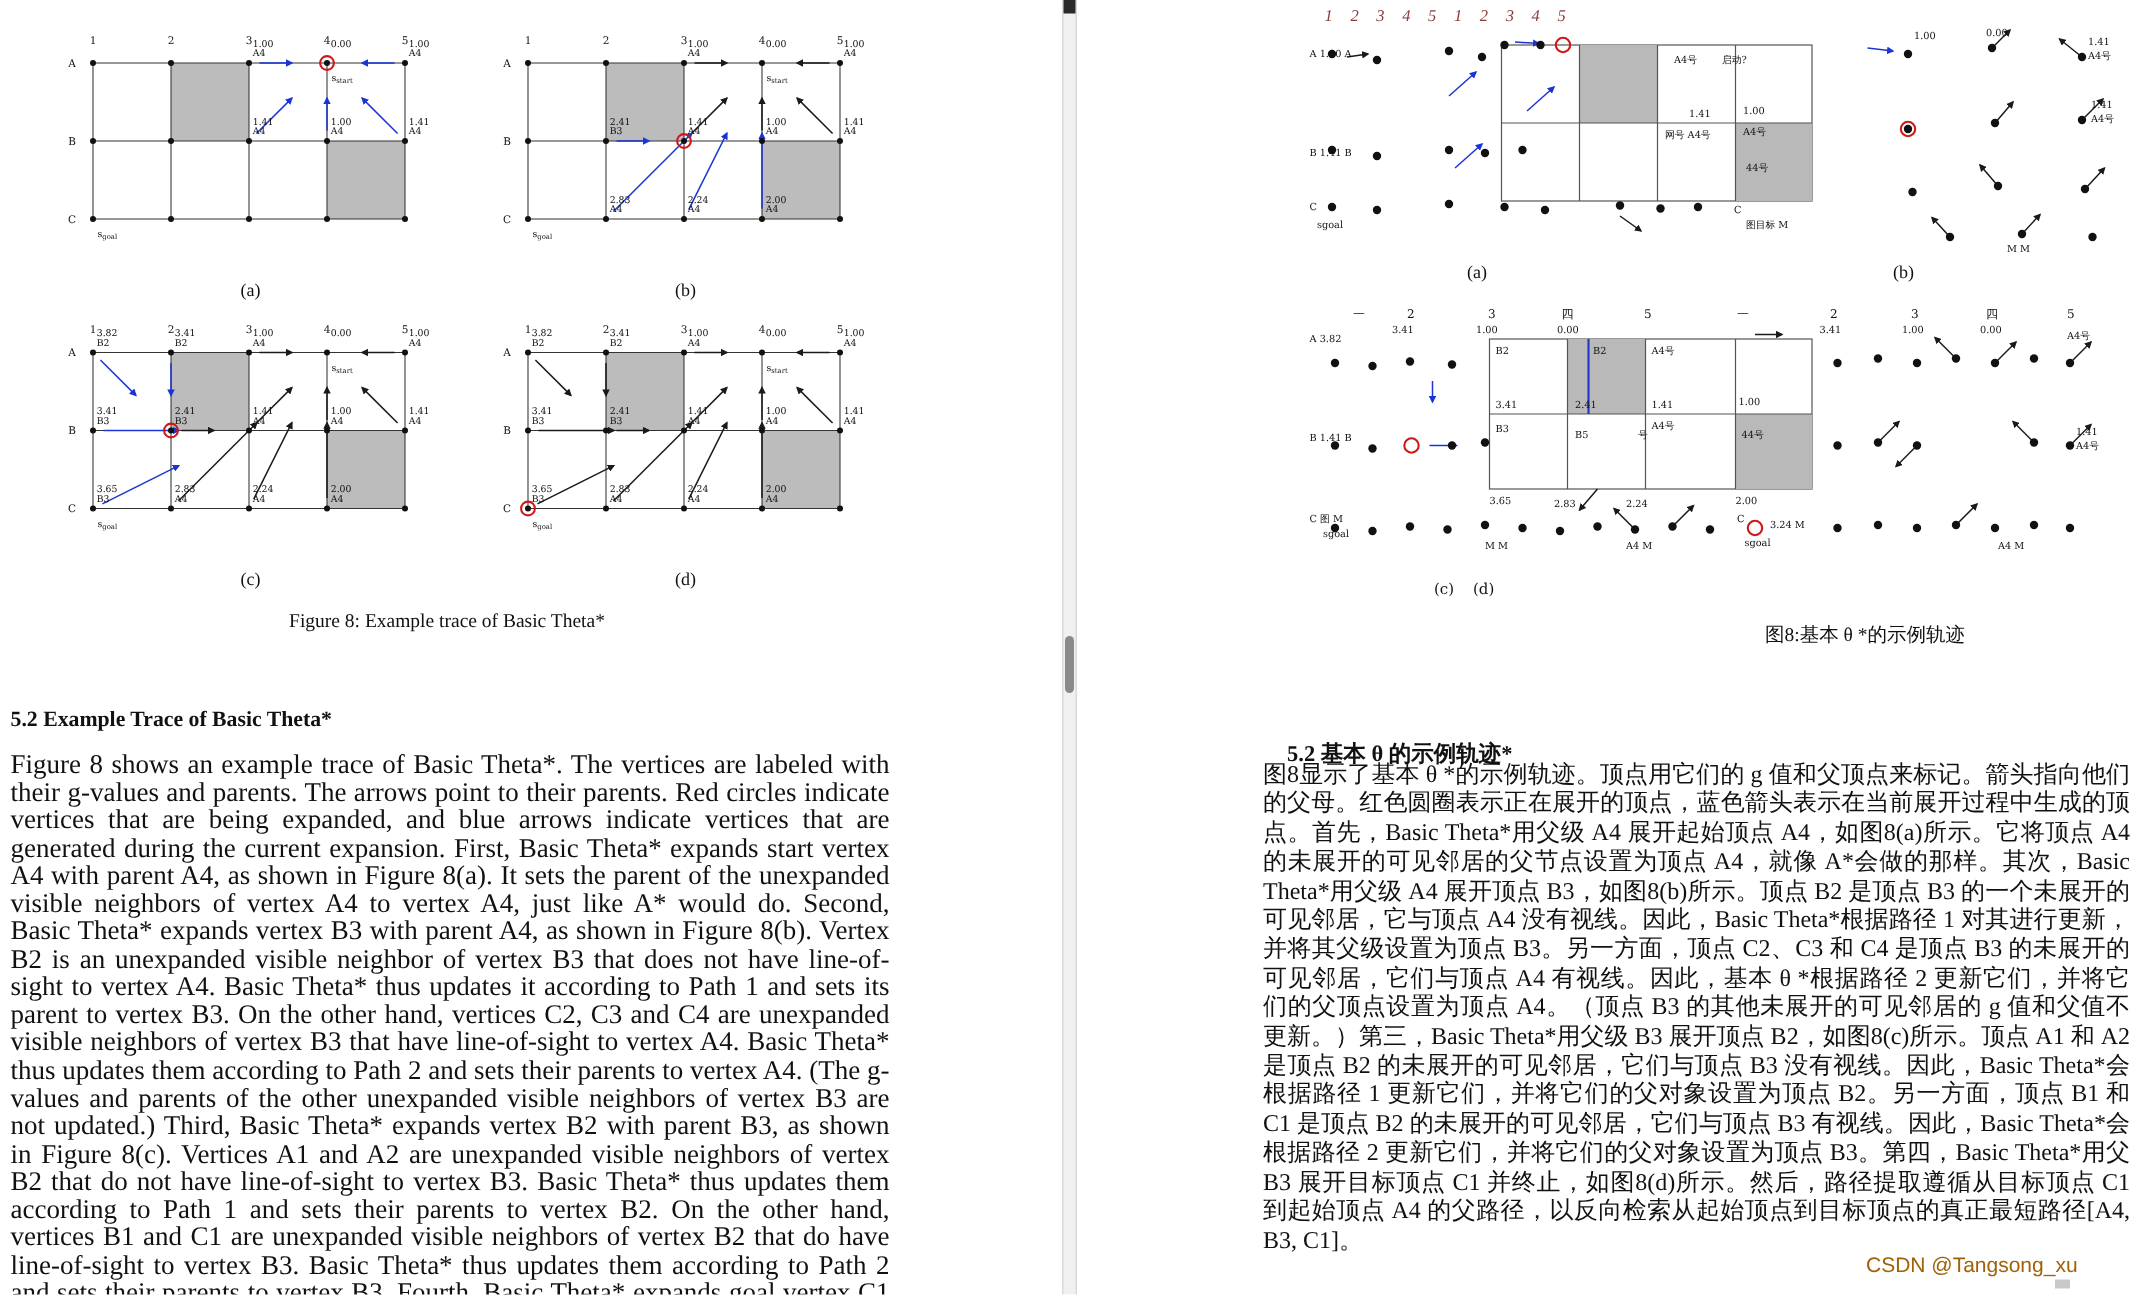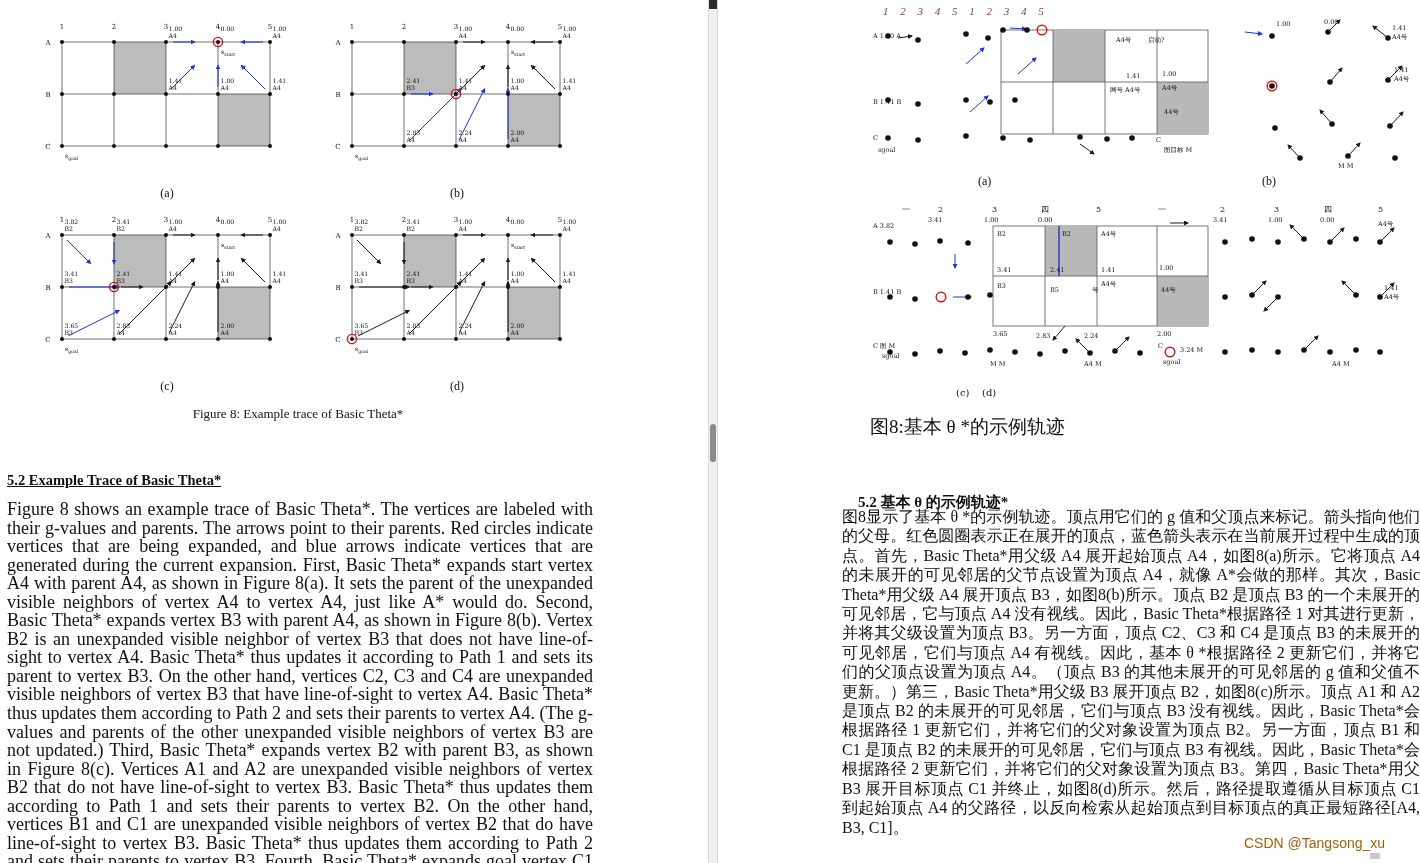--- a/index.html
+++ b/index.html
@@ -17,32 +17,32 @@
   .scroll-top-mark{position:absolute;left:0;top:0;width:100%;height:9px;background:#2a2a2a;}
   .scroll-thumb{position:absolute;left:1px;top:424px;width:6px;height:38px;background:#8a8a8a;border-radius:3px;}
 
   
   .figs{position:absolute;left:22px;top:16px;width:580px;display:grid;
     grid-template-columns:290px 290px;row-gap:8px;}
   .subfig{text-align:center;}
   .subfig svg{display:block;margin:0 auto;}
   .sublabel{font-size:12px;margin-top:2px;}
   .caption{position:absolute;left:0;top:406px;width:596px;text-align:center;font-size:13px;}
-  .section-heading{position:absolute;left:7px;top:472px;margin:0;font-size:14.5px;font-weight:bold;text-decoration:underline;}
+  .section-heading{position:absolute;left:7px;top:472px;margin:0;font-size:14.5px;font-weight:bold;}
   .body-text{position:absolute;left:7px;top:500px;width:586px;margin:0;
     font-size:18px;line-height:18.55px;text-align:justify;}
 
   
   .colnums{position:absolute;left:163px;top:5px;font-size:11px;letter-spacing:4.5px;color:#8b3b3b;font-style:italic;}
   #panel-a{position:absolute;left:150px;top:14px;}
   #panel-b{position:absolute;left:520px;top:14px;}
   #panel-cd{position:absolute;left:150px;top:196px;}
   .fig-label-a{position:absolute;left:258px;top:174px;font-size:12px;}
   .fig-label-b{position:absolute;left:542px;top:174px;font-size:12px;}
-  .caption-right{position:absolute;left:150px;top:414px;width:440px;text-align:left;font-size:19px;}
+  .caption-right{position:absolute;left:150px;top:414px;width:440px;text-align:right;font-size:13px;}
   .section-heading-right{position:absolute;left:122px;top:477px;margin:16px;font-size:15px;font-weight:bold;}
   .body-text-right{position:absolute;left:122px;top:507px;width:578px;margin:0;
     font-size:16px;line-height:19.4px;text-align:justify;}
   .watermark{position:absolute;left:524px;top:835px;font-size:14px;color:#a16207;
     font-family:"Liberation Sans","DejaVu Sans",sans-serif;}
   .corner-mark{position:absolute;left:650px;top:853px;width:10px;height:6px;background:#c9c9c9;}
 </style>
 </head>
 <body>
 

